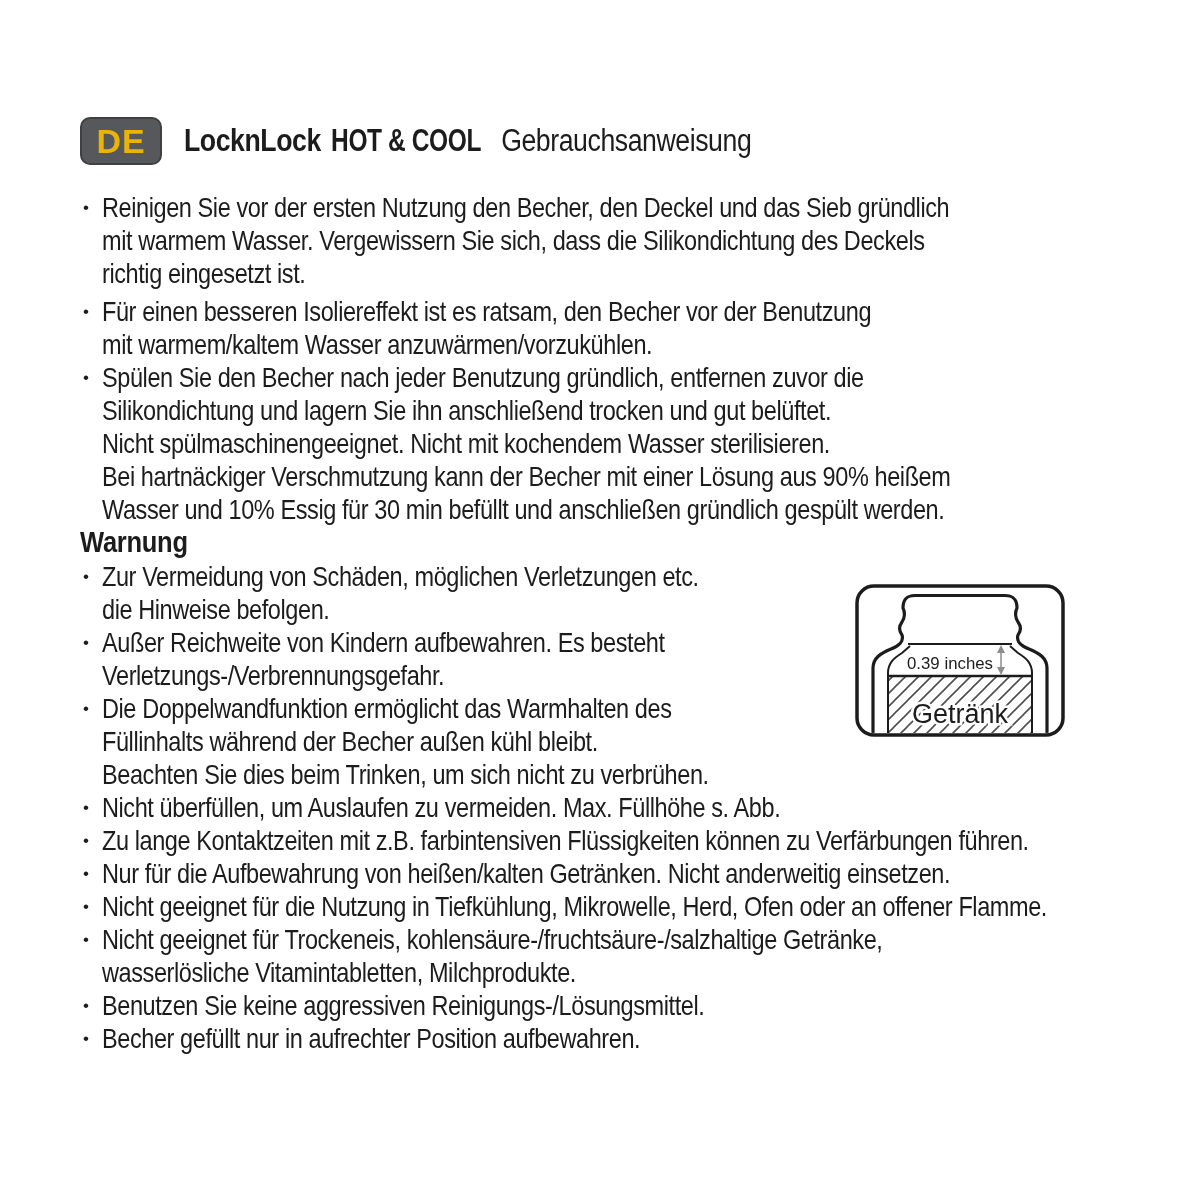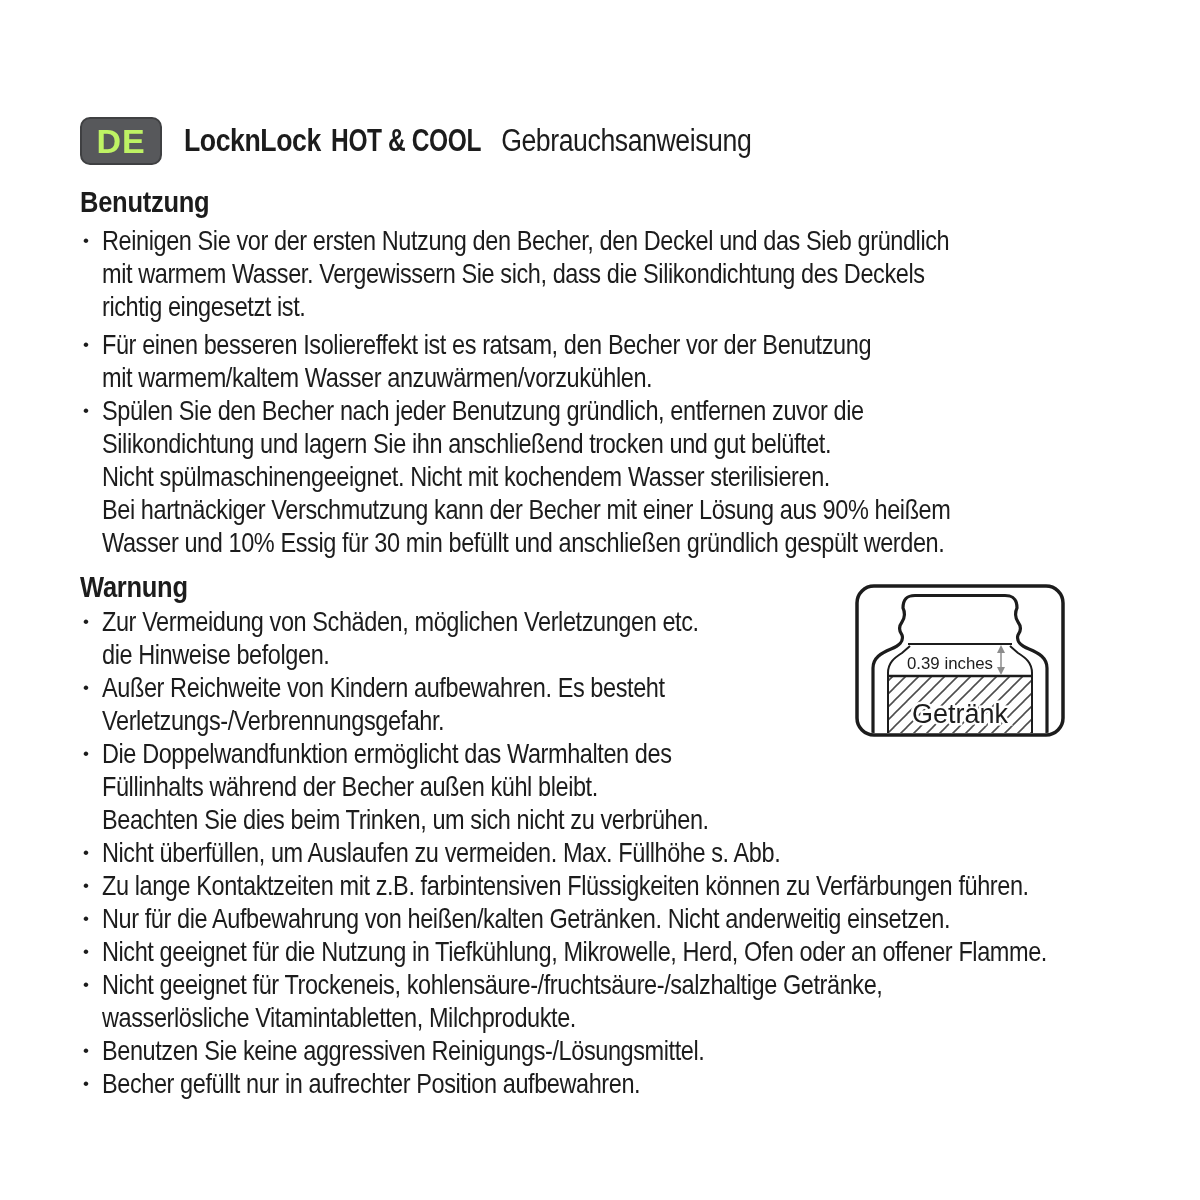--- a/index.html
+++ b/index.html
@@ -11,21 +11,21 @@
     overflow:hidden;
   }
   .page { position:relative; width:1200px; height:1200px; background:#fff; }
 
   
   .doc-header {
     position:absolute; left:80px; top:116px;
     display:flex; align-items:center; height:50px; white-space:nowrap;
   }
   .lang-badge {
-    width:82px; height:48px; background:#57585b; color:#bef264;
+    width:82px; height:48px; background:#57585b; color:#eab308;
     border-radius:10px; display:flex; align-items:center; justify-content:center;
     font-size:34px; font-weight:bold; letter-spacing:1px;
     border:2px solid #3f4042;
   }
   .doc-title {
     margin-left:22px; display:inline-block;
     transform:scaleX(0.86); transform-origin:0 50%;
     font-size:31px; letter-spacing:-0.5px; white-space:nowrap;
   }
   .brand { font-weight:bold; }
@@ -49,41 +49,40 @@
   }
   ul.bullet-list li.gap { margin-top:5px; }
   .dot {
     position:absolute; left:3px; top:0;
     font-size:17px; line-height:33px; color:#1c1c1c;
   }
   .txt {
     display:inline-block; transform:scaleX(0.84); transform-origin:0 0;
     white-space:pre; letter-spacing:-0.5px;
   }
-  .section-warnung { margin-top:12px; }
+  .section-warnung { margin-top:0; }
   .section-warnung ul.bullet-list { margin-top:1px; }
 
   
   .fill-figure { position:absolute; left:855px; top:584px; width:210px; height:153px; }
   svg text { font-family:"Liberation Sans", sans-serif; fill:#1c1c1c; }
 </style>
 </head>
 <body>
 
 <div class="page">
 
   <div class="doc-header">
     <div class="lang-badge">DE</div>
     <div class="doc-title"><span class="brand">LocknLock</span><span class="product">HOT &amp; COOL</span><span class="doctype">Gebrauchsanweisung</span></div>
   </div>
 
   <div class="content">
 
     <section class="section-benutzung">
-      <span class="section-heading"><span class="htxt">Benutzung</span></span>
       <ul class="bullet-list">
         <li><span class="dot">•</span><span class="txt">Reinigen Sie vor der ersten Nutzung den Becher, den Deckel und das Sieb gründlich
 mit warmem Wasser. Vergewissern Sie sich, dass die Silikondichtung des Deckels
 richtig eingesetzt ist.</span></li>
         <li class="gap"><span class="dot">•</span><span class="txt">Für einen besseren Isoliereffekt ist es ratsam, den Becher vor der Benutzung
 mit warmem/kaltem Wasser anzuwärmen/vorzukühlen.</span></li>
         <li><span class="dot">•</span><span class="txt">Spülen Sie den Becher nach jeder Benutzung gründlich, entfernen zuvor die
 Silikondichtung und lagern Sie ihn anschließend trocken und gut belüftet.
 Nicht spülmaschinengeeignet. Nicht mit kochendem Wasser sterilisieren.
 Bei hartnäckiger Verschmutzung kann der Becher mit einer Lösung aus 90% heißem

